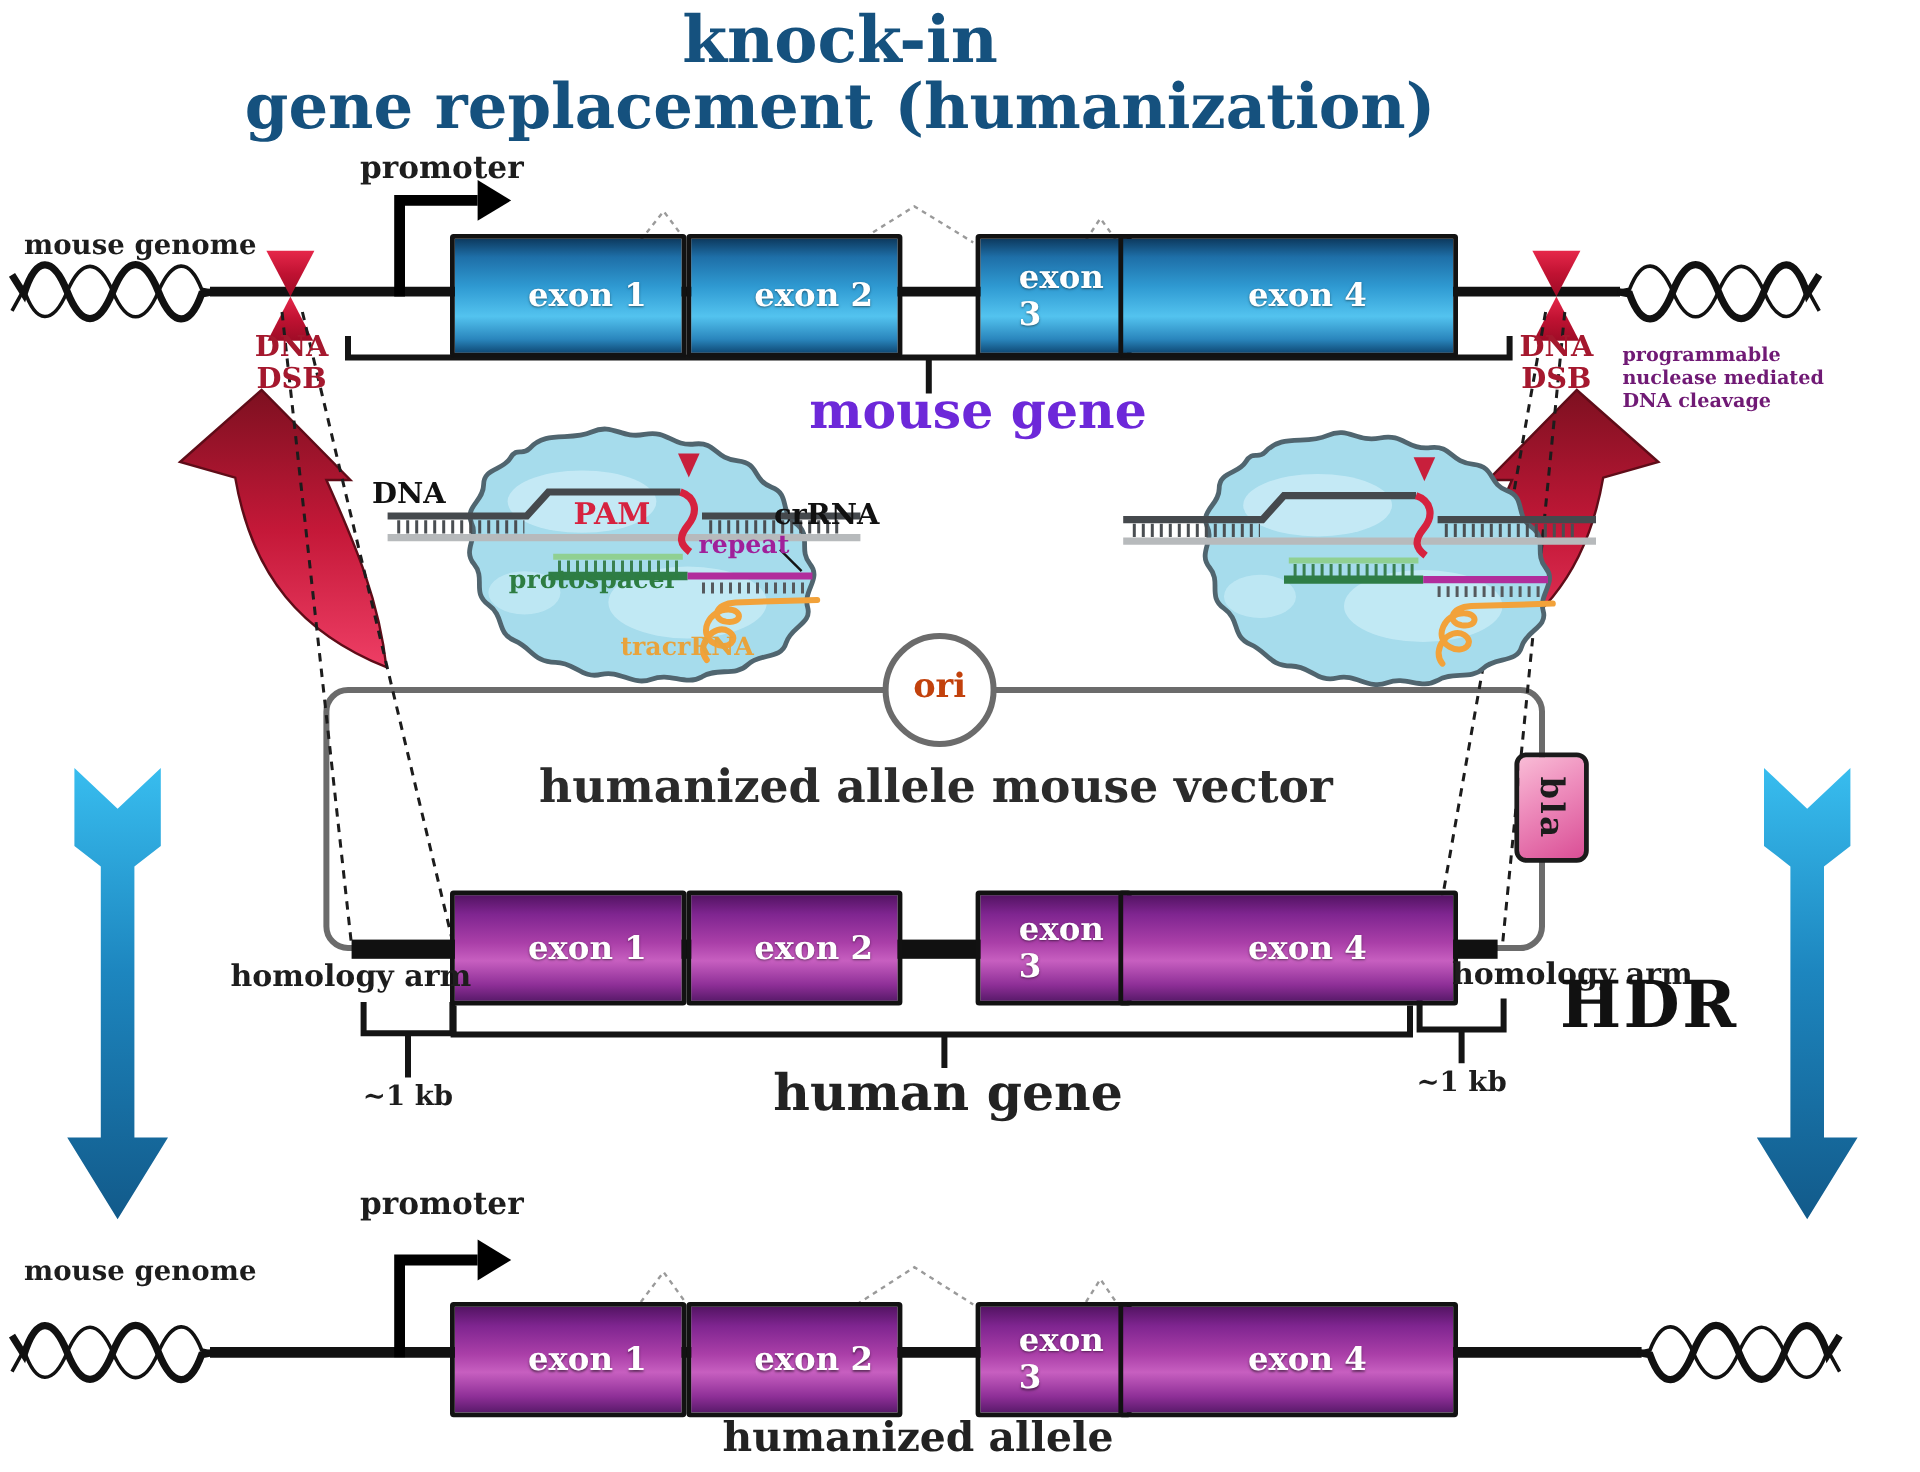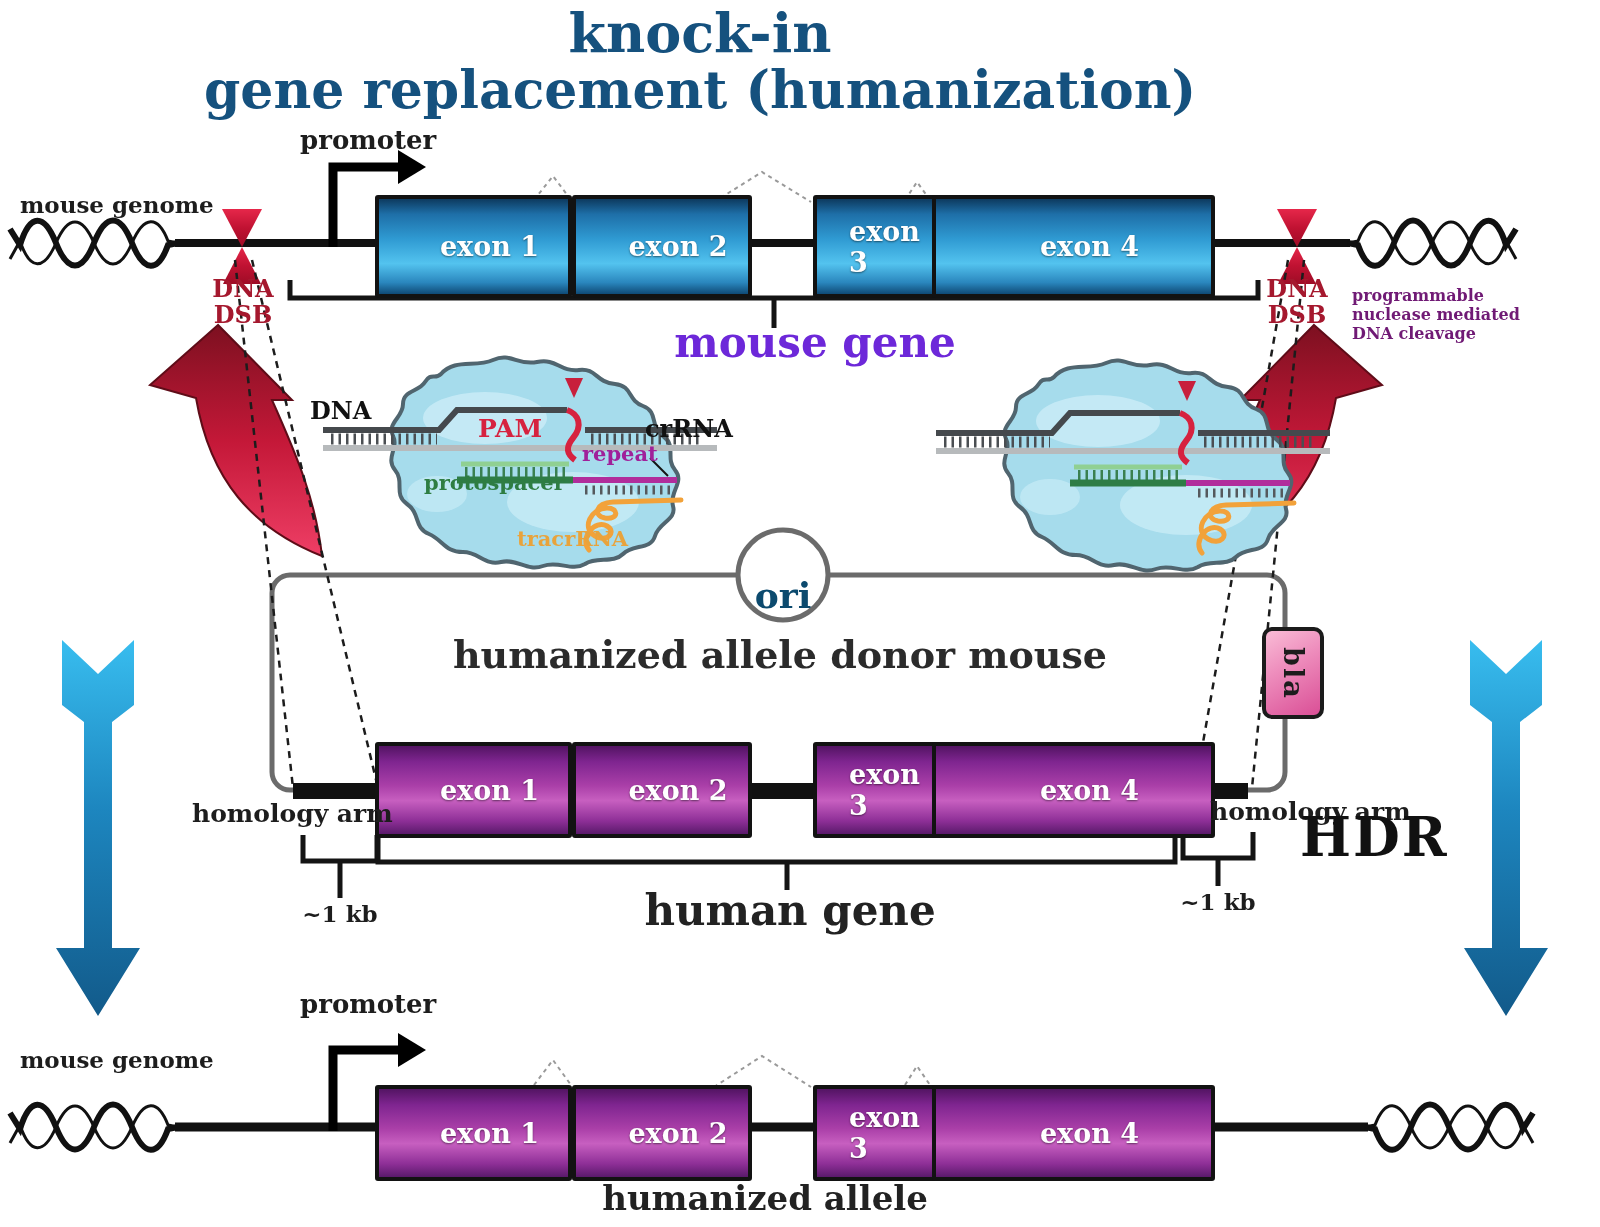--- a/index.html
+++ b/index.html
@@ -154,22 +154,22 @@
 <div class="exon exon-blue" style="left:813px;top:195px;width:90px;height:95px;">exon 3</div>
 <div class="exon exon-blue" style="left:932px;top:195px;width:243px;height:95px;">exon 4</div>
 
 <div class="lbl" style="left:310px;top:398px;font-size:24px;color:#111;">DNA</div>
 <div class="lbl" style="left:478px;top:415px;font-size:25px;color:#d6223f;">PAM</div>
 <div class="lbl" style="left:582px;top:443px;font-size:21px;color:#a0209a;">repeat</div>
 <div class="lbl" style="left:645px;top:416px;font-size:24px;color:#111;">crRNA</div>
 <div class="lbl" style="left:424px;top:472px;font-size:21px;color:#2e7d42;">protospacer</div>
 <div class="lbl" style="left:517px;top:528px;font-size:21px;color:#e8a33c;">tracrRNA</div>
 
-<div class="lbl center" style="left:743px;top:576px;width:80px;font-size:36px;color:#0c4a6e;">ori</div>
-<div class="lbl center" style="left:420px;top:634px;width:720px;font-size:38px;color:#2b2b2b;">humanized allele donor mouse</div>
+<div class="lbl center" style="left:743px;top:557px;width:80px;font-size:28px;color:#c2410c;">ori</div>
+<div class="lbl center" style="left:420px;top:634px;width:720px;font-size:38px;color:#2b2b2b;">humanized allele mouse vector</div>
 <div class="bla">
       <span>bla</span>
     </div>
 <div class="lbl" style="left:192px;top:800px;font-size:25px;">homology arm</div>
 <div class="lbl" style="left:1210px;top:798px;font-size:25px;">homology arm</div>
 <div class="lbl center" style="left:295px;top:902px;width:90px;font-size:23px;">~1 kb</div>
 <div class="lbl center" style="left:1173px;top:890px;width:90px;font-size:23px;">~1 kb</div>
 <div class="lbl center" style="left:580px;top:888px;width:420px;font-size:42px;color:#222;">human gene</div>
 <div class="lbl" style="left:1300px;top:808px;font-size:54px;letter-spacing:2px;color:#111;">HDR</div>
 

